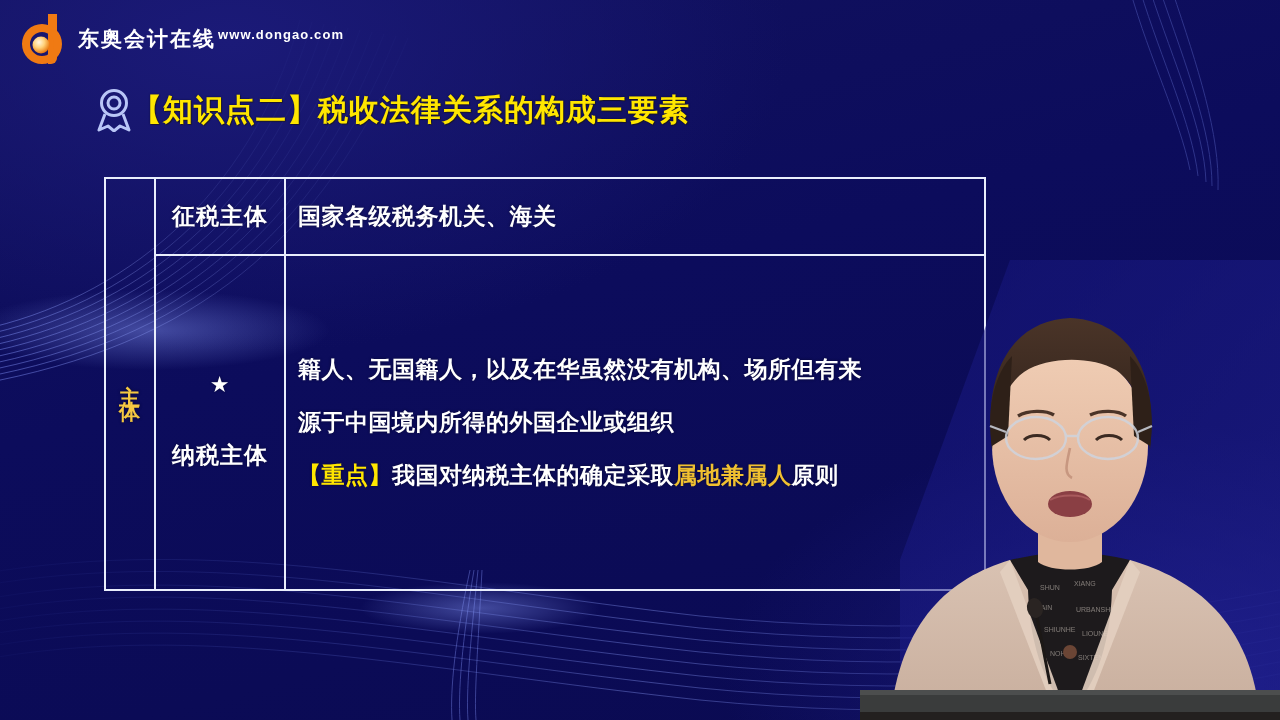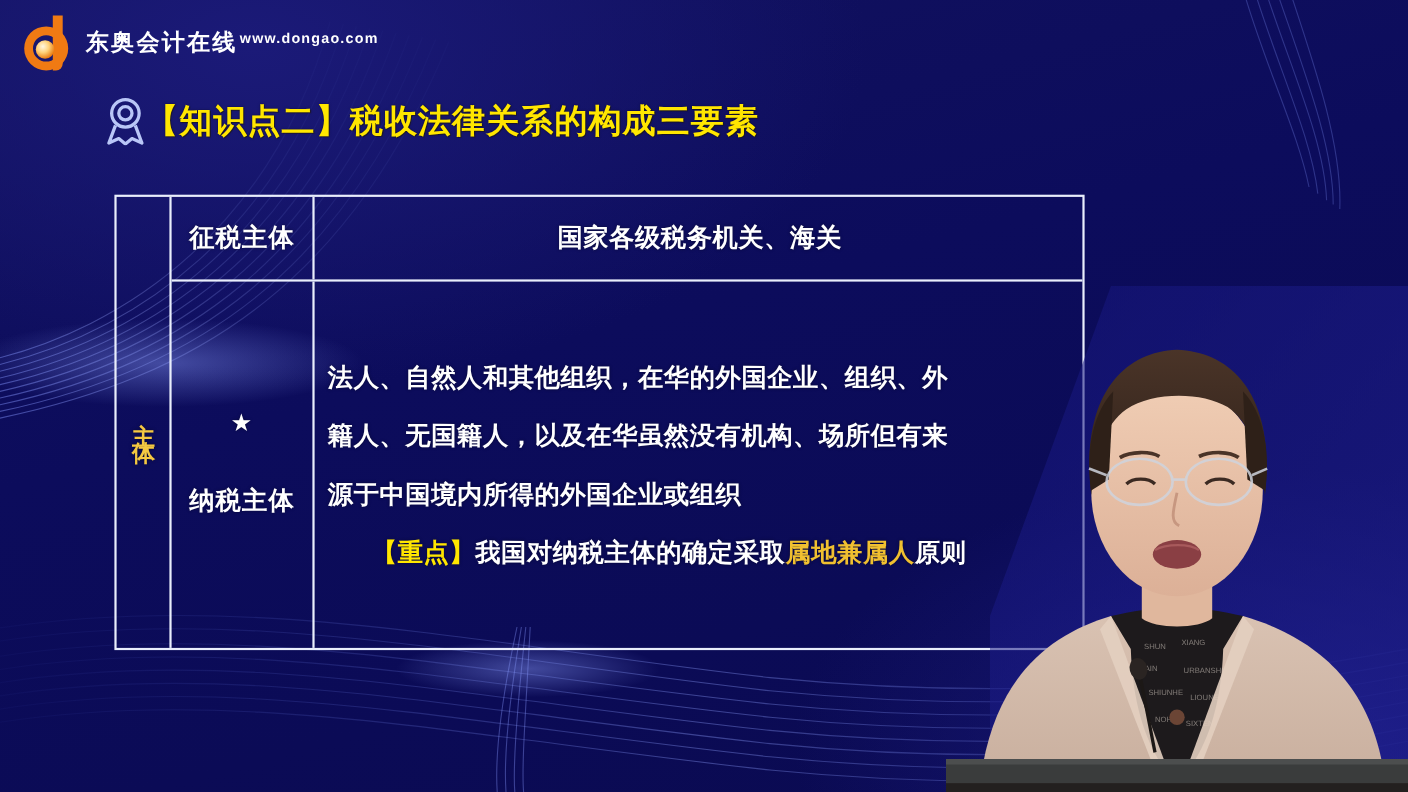--- a/index.html
+++ b/index.html
@@ -78,28 +78,28 @@
     display:flex; flex-direction:column;
     align-items:center; justify-content:center;
     color:#ffffff; font-size:23px; font-weight:bold; letter-spacing:1px;
     text-shadow:0 0 3px rgba(0,0,0,.45);
   }
   .star-glyph { font-size:22px; line-height:1; color:#ffffff; margin-bottom:44px; }
   .cell-val {
     flex:1; padding:6px 10px 6px 12px;
     display:flex; flex-direction:column; justify-content:center;
   }
-  .cell-val.single { justify-content:center;align-items:center; }
+  .cell-val.single { justify-content:center; }
   .vline {
     color:#ffffff; font-size:23px; font-weight:bold; line-height:53px;
     letter-spacing:.5px; white-space:nowrap;
     text-shadow:0 0 3px rgba(0,0,0,.45);
   }
   .row-1 .vline { line-height:1; }
-  .hl-yellow { color:#ffe600;margin-left:40px; }
+  .hl-yellow { color:#ffe600; }
   .hl-gold { color:#f0c030; }
 
   
   .presenter {
     position:absolute; right:0; bottom:0;
     width:420px; height:460px;
     overflow:hidden; pointer-events:none;
   }
   .presenter svg { display:block; }
 </style>
@@ -221,23 +221,20 @@
       </div>
 
       <div class="trow row-2">
         <div class="cell-key">
           <span class="star-glyph">★</span>
           <span>纳税主体</span>
         </div>
         <div class="cell-val">
 
           <div class="vline">
-            <span>法人、自然人和其他组织，在华的外国企业、组织、外</span>
-          </div>
-          <div class="vline">
             <span>籍人、无国籍人，以及在华虽然没有机构、场所但有来</span>
           </div>
           <div class="vline">
             <span>源于中国境内所得的外国企业或组织</span>
           </div>
           <div class="vline">
             <span class="hl-yellow">【重点】</span><span>我国对纳税主体的确定采取</span><span class="hl-gold">属地兼属人</span><span>原则</span>
           </div>
 
         </div>

